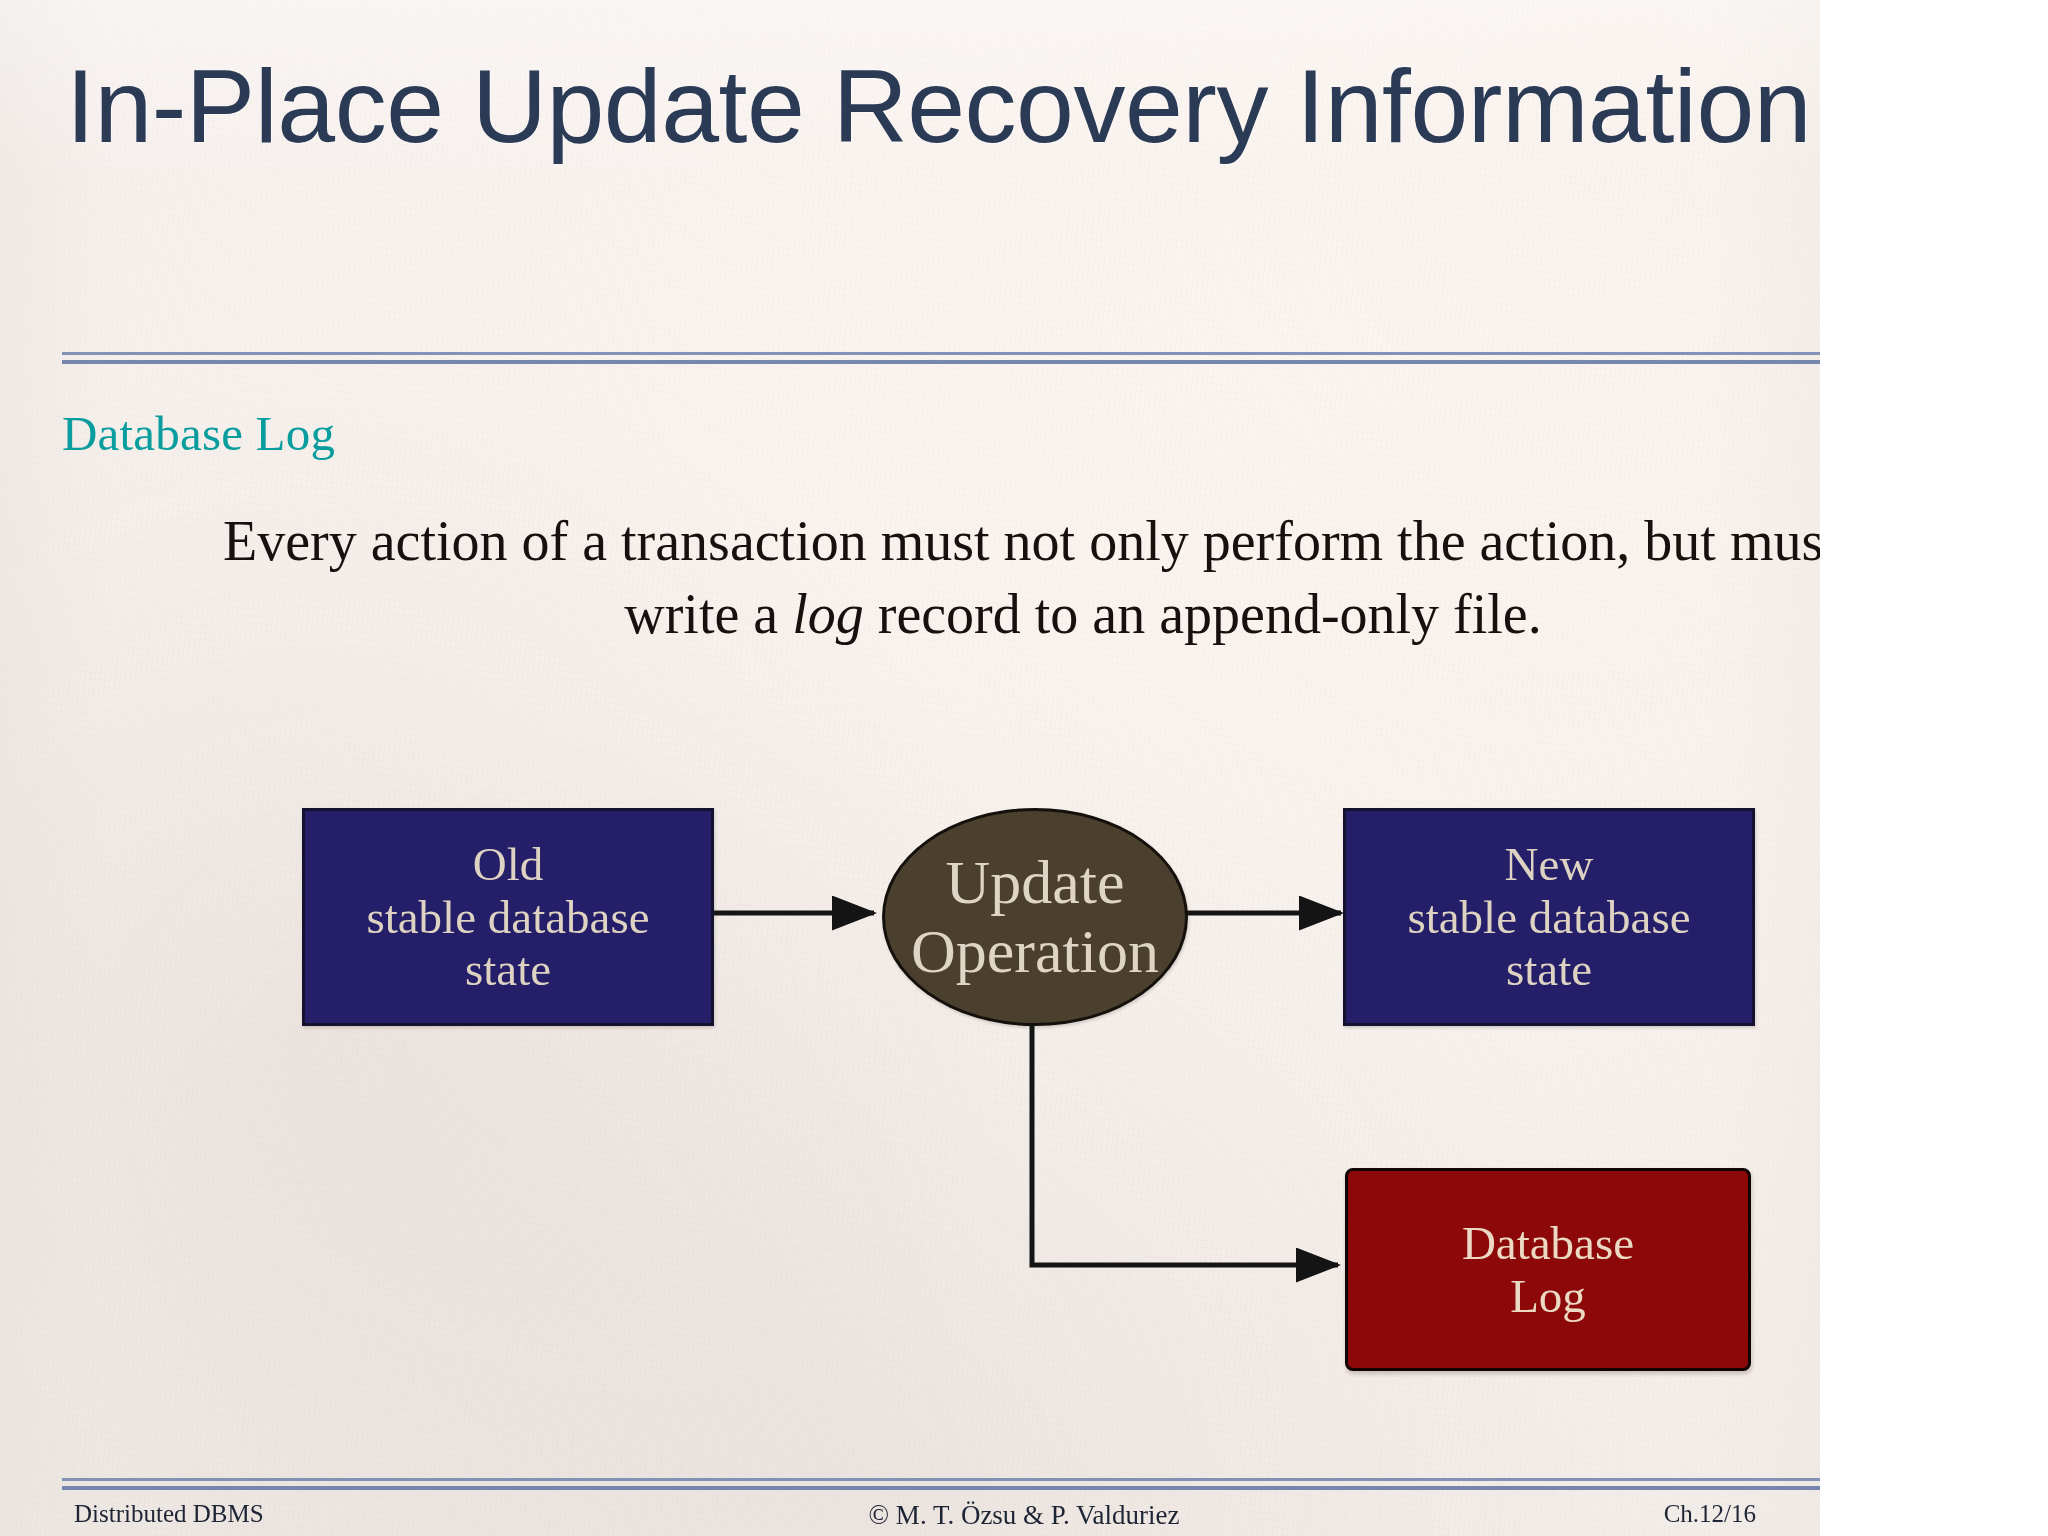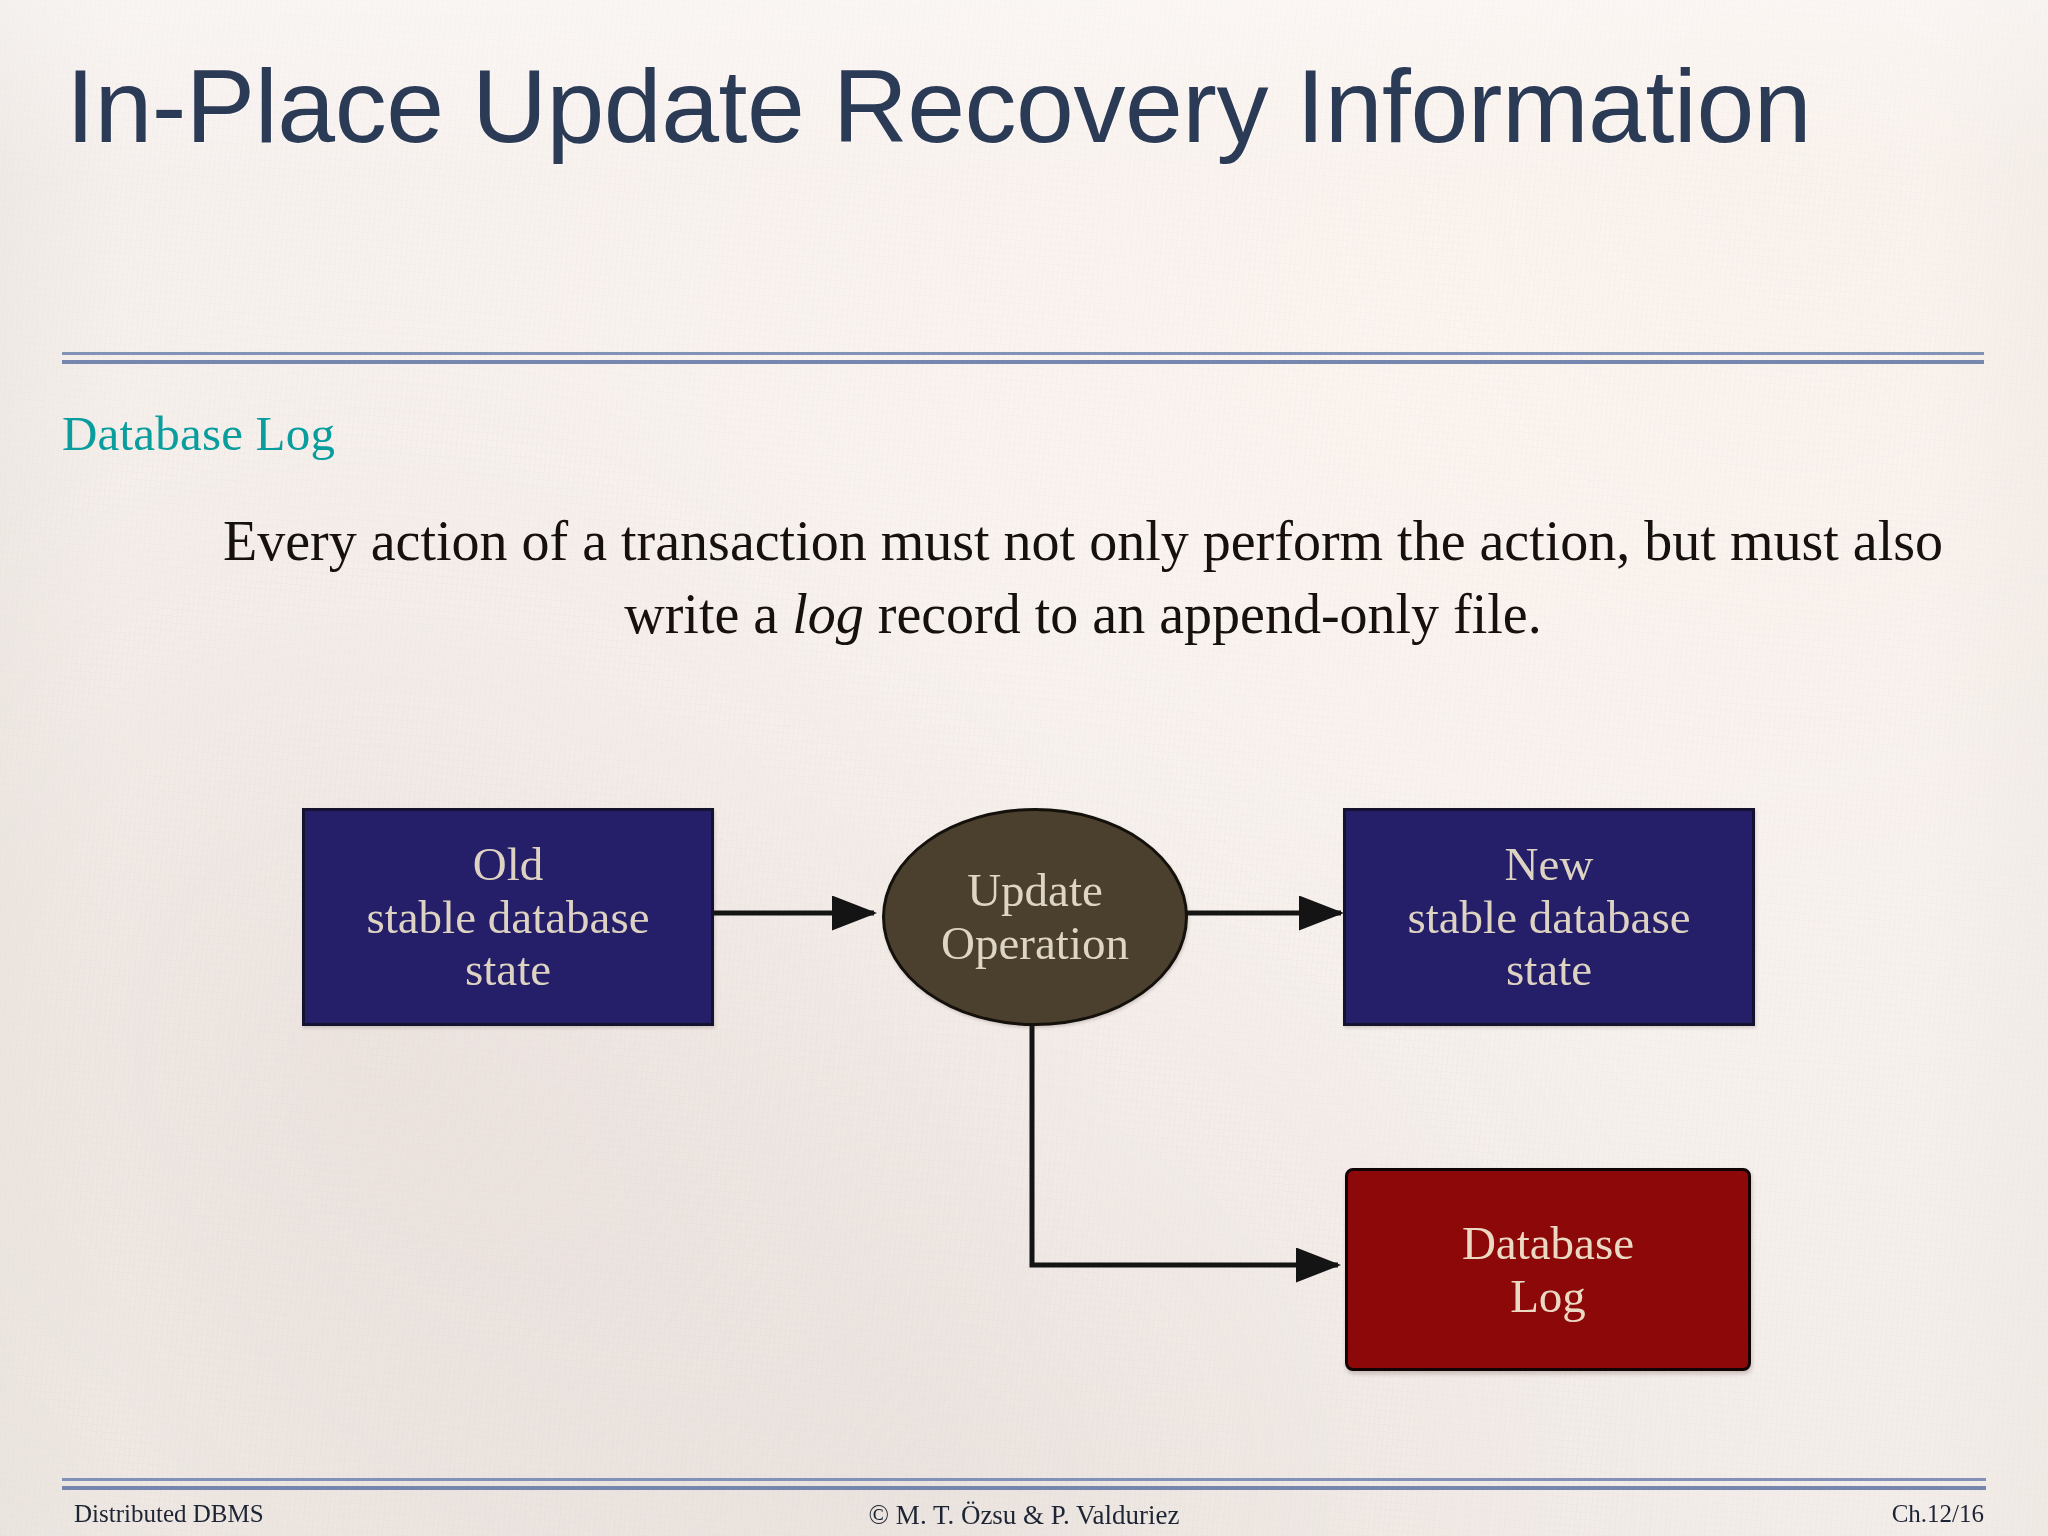--- a/index.html
+++ b/index.html
@@ -3,21 +3,21 @@
 <meta charset="utf-8">
 <title>In-Place Update Recovery Information</title>
 <style>
   html, body {
     margin: 0;
     padding: 0;
     background: #ffffff;
   }
   #slide {
     position: relative;
-    width: 2048px;
+    width: 1820px;
     height: 1536px;
     overflow: hidden;
     background:
       radial-gradient(ellipse 140% 110% at 72% 22%, #fbf4f0 0%, #f7f1ee 42%, #f2ece8 78%, #ece7e2 100%);
     font-family: "Liberation Serif", "DejaVu Serif", serif;
   }
   
   #slide::before {
     content: "";
     position: absolute;
@@ -138,21 +138,21 @@
   #node-new-state { left: 1343px; top: 808px; }
 
   #node-update-op {
     left: 882px;
     top: 808px;
     width: 300px;
     height: 212px;
     background: #4b3f2d;
     border: 3px solid #14100b;
     border-radius: 50% / 50%;
-    font-size: 47px;
+    font-size: 62px;
     color: #ded5c4;
     box-shadow: 1px 2px 3px rgba(60,45,40,0.18);
   }
 
   #node-database-log {
     left: 1345px;
     top: 1168px;
     width: 400px;
     height: 197px;
     background: #8d0808;

